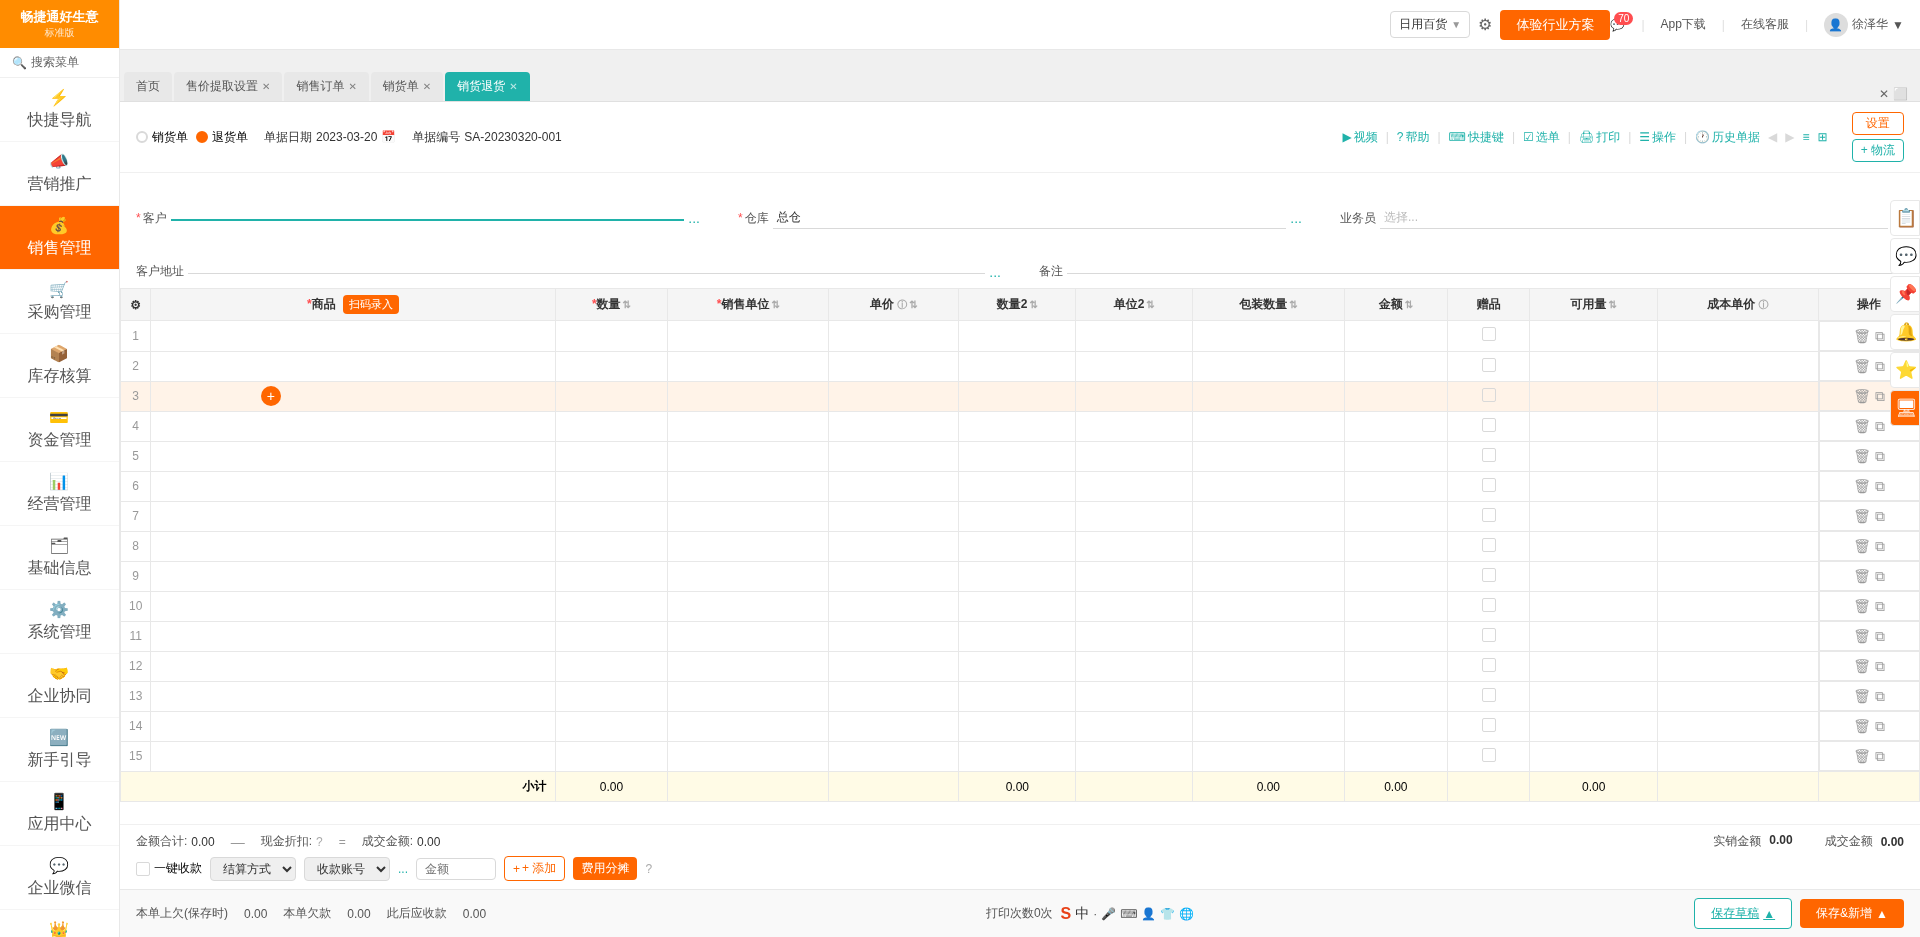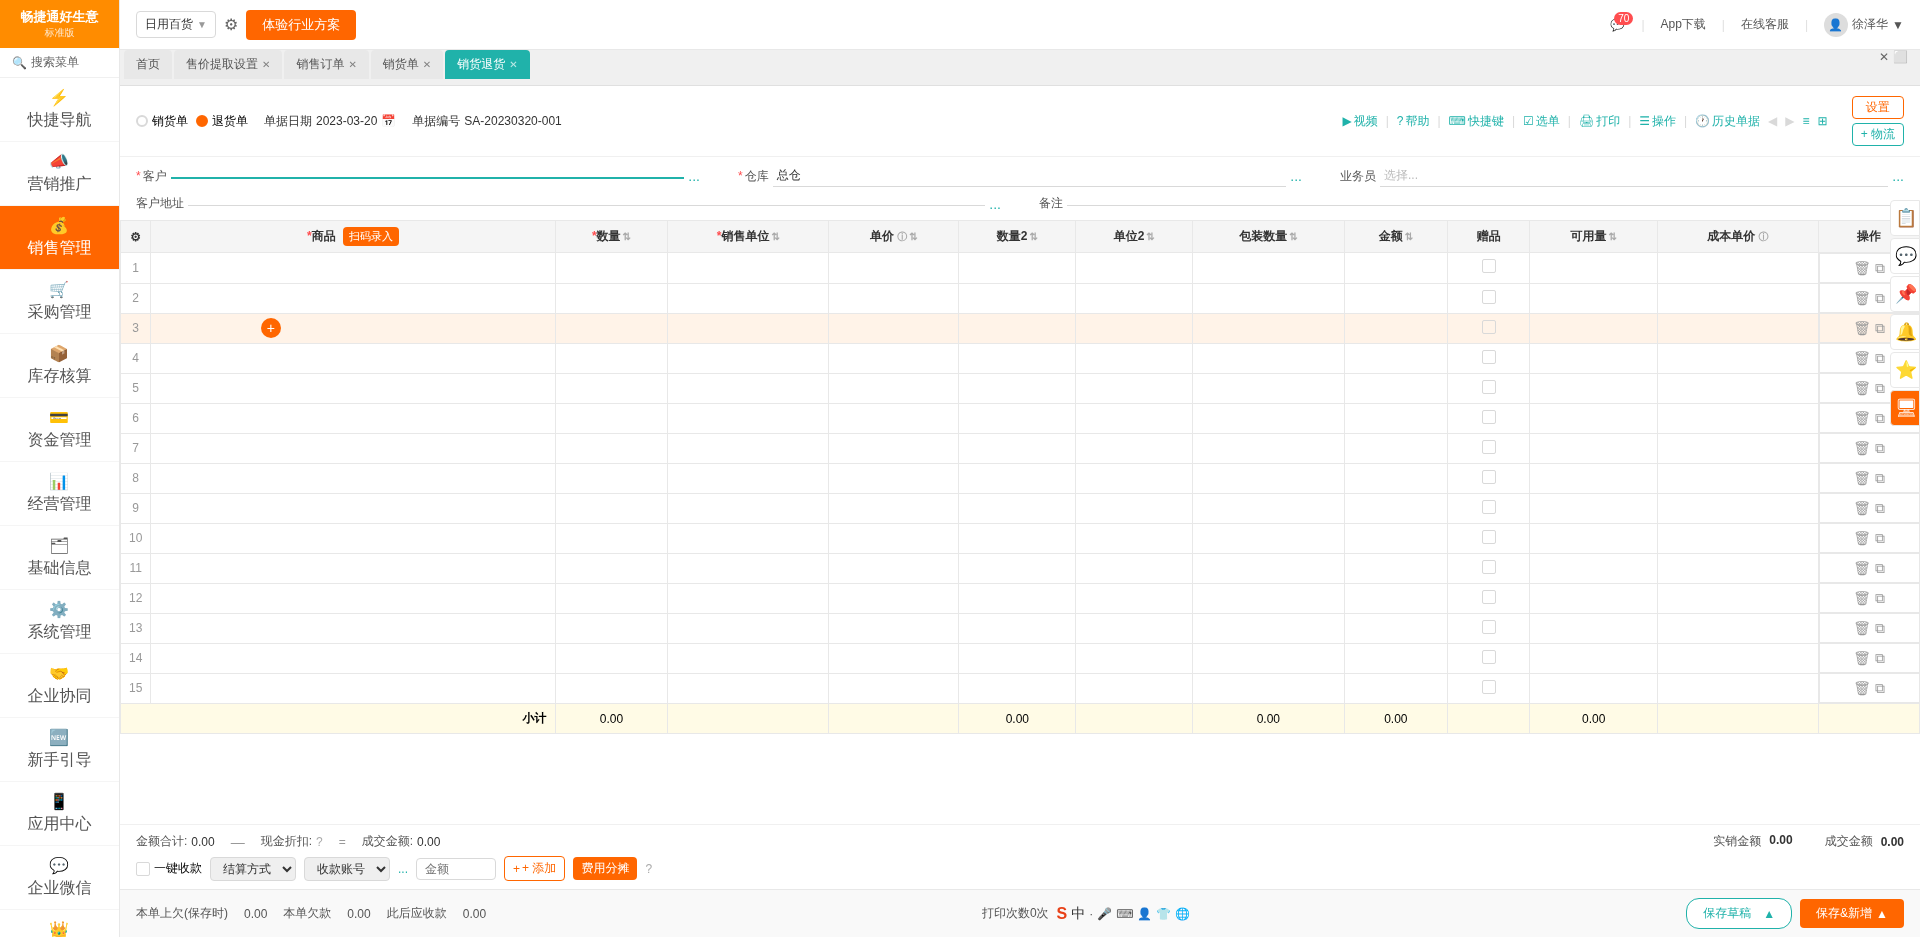--- a/index.html
+++ b/index.html
@@ -15,34 +15,34 @@
     .sidebar-item { display: flex; flex-direction: column; align-items: center; padding: 10px 4px; cursor: pointer; border-bottom: 1px solid #f5f5f5; color: #555; }
     .sidebar-item.active { background: #ff6600; color: #fff; }
     .sidebar-item .icon { font-size: 16px; margin-bottom: 3px; }
     .sidebar-item .label { font-size: 16px; }
     .sidebar-footer { margin-top: auto; display: flex; align-items: center; justify-content: space-around; padding: 8px; border-top: 1px solid #f0f0f0; }
 
     
     .main { flex: 1; display: flex; flex-direction: column; overflow: hidden; }
 
     
-    .topbar { height: 50px; background: #fff; display: flex; align-items: center; justify-content: space-between; padding: 0 16px; border-bottom: 1px solid #e8e8e8; flex-shrink: 0; }
+    .topbar { height: 50px; background: #fff; display: flex; align-items: center; justify-content: flex-end; padding: 0 16px; border-bottom: 1px solid #e8e8e8; flex-shrink: 0; }
     .topbar-left { display: flex; align-items: center; gap: 8px; }
     .topbar-select { display: flex; align-items: center; gap: 4px; border: 1px solid #d9d9d9; border-radius: 4px; padding: 4px 8px; cursor: pointer; color: #333; }
     .topbar-select .arrow { color: #999; font-size: 10px; }
     .topbar-gear { color: #666; cursor: pointer; font-size: 16px; }
     .topbar-btn { background: #ff6600; color: #fff; border: none; border-radius: 4px; padding: 6px 16px; cursor: pointer; font-size: 13px; }
     .topbar-right { display: flex; align-items: center; gap: 16px; color: #555; }
     .topbar-right .msg-icon { position: relative; cursor: pointer; }
     .topbar-right .badge { position: absolute; top: -6px; right: -8px; background: #ff4d4f; color: #fff; border-radius: 10px; font-size: 10px; padding: 1px 4px; min-width: 16px; text-align: center; }
     .topbar-right .user { display: flex; align-items: center; gap: 4px; cursor: pointer; }
     .topbar-right .user-avatar { width: 24px; height: 24px; border-radius: 50%; background: #ddd; display: flex; align-items: center; justify-content: center; }
 
     
-    .tabbar { height: 36px; background: #f0f0f0; display: flex; align-items: flex-start; padding: 0 4px; border-bottom: 1px solid #e0e0e0; flex-shrink: 0; }
+    .tabbar { height: 52px; background: #f0f0f0; display: flex; align-items: flex-end; padding: 0 4px; border-bottom: 1px solid #e0e0e0; flex-shrink: 0; }
     .tab { display: flex; align-items: center; padding: 6px 12px; cursor: pointer; color: #555; border-radius: 4px 4px 0 0; margin-right: 2px; background: #e8e8e8; gap: 4px; }
     .tab.active { background: #20b2aa; color: #fff; }
     .tab .close { font-size: 10px; cursor: pointer; opacity: 0.7; }
 
     
     .content { flex: 1; background: #fff; overflow: auto; padding: 0; display: flex; flex-direction: column; }
 
     
     .form-header { padding: 10px 16px; border-bottom: 1px solid #f0f0f0; display: flex; flex-direction: column; gap: 8px; flex-shrink: 0; }
     .form-row { display: flex; align-items: center; gap: 16px; }
@@ -52,21 +52,21 @@
     .radio-dot.active { border-color: #ff6600; background: #ff6600; }
     .form-date { display: flex; align-items: center; gap: 4px; color: #333; }
     .form-date .calendar-icon { color: #20b2aa; cursor: pointer; }
     .form-num { display: flex; align-items: center; gap: 4px; color: #333; }
     .form-actions-right { margin-left: auto; display: flex; align-items: center; gap: 8px; color: #20b2aa; cursor: pointer; font-size: 12px; }
     .form-actions-right .action-item { display: flex; align-items: center; gap: 2px; }
     .btn-settings { border: 1px solid #ff6600; color: #ff6600; border-radius: 4px; padding: 2px 8px; cursor: pointer; background: #fff; }
     .btn-add-logistics { border: 1px solid #20b2aa; color: #20b2aa; border-radius: 4px; padding: 2px 8px; cursor: pointer; background: #fff; }
 
     .form-fields { padding: 8px 16px; display: flex; flex-direction: column; gap: 8px; flex-shrink: 0; }
-    .field-row { display: flex; align-items: center; gap: 38px; }
+    .field-row { display: flex; align-items: center; gap: 38px; margin-top: 26px; }
     .field-item { display: flex; align-items: center; gap: 4px; flex: 1; }
     .field-label { color: #555; white-space: nowrap; }
     .field-label.required::before { content: '*'; color: #ff4d4f; margin-right: 2px; }
     .field-input { flex: 1; border-bottom: 1px solid #d9d9d9; padding: 2px 4px; color: #333; min-width: 80px; cursor: pointer; }
     .field-ellipsis { color: #20b2aa; cursor: pointer; font-size: 14px; }
     .btn-scan { background: #ff6600; color: #fff; border: none; border-radius: 4px; padding: 4px 10px; cursor: pointer; font-size: 12px; }
 
     .data-table { flex: 1; overflow: auto; position: relative; }
     table { width: 100%; border-collapse: collapse; font-size: 12px; }
     thead th { background: #f5f5f5; border: 1px solid #e8e8e8; padding: 6px 8px; text-align: center; white-space: nowrap; color: #333; position: sticky; top: 0; z-index: 1; }
@@ -96,21 +96,21 @@
     .payment-select { border: 1px solid #d9d9d9; border-radius: 4px; padding: 3px 8px; color: #333; cursor: pointer; }
     .payment-input { border: 1px solid #d9d9d9; border-radius: 4px; padding: 3px 8px; width: 80px; color: #333; }
     .btn-add-fee { background: #fff; border: 1px solid #ff6600; color: #ff6600; border-radius: 4px; padding: 3px 8px; cursor: pointer; display: flex; align-items: center; gap: 2px; }
     .btn-fee-split { background: #ff6600; color: #fff; border: none; border-radius: 4px; padding: 3px 8px; cursor: pointer; }
 
     
     .footer-bar { height: 48px; background: #f9f9f9; border-top: 1px solid #e8e8e8; display: flex; align-items: center; justify-content: space-between; padding: 0 16px; flex-shrink: 0; }
     .footer-left { display: flex; align-items: center; gap: 16px; color: #555; }
     .footer-middle { display: flex; align-items: center; gap: 8px; }
     .footer-right { display: flex; align-items: center; gap: 8px; }
-    .btn-save-draft { background: #fff; border: 1px solid #20b2aa; color: #20b2aa; border-radius: 13px; padding: 6px 16px; cursor: pointer; display: flex; align-items: center; gap: 12px; }
+    .btn-save-draft { background: #fff; border: 1px solid #20b2aa; color: #20b2aa; border-radius: 4px; padding: 6px 16px; cursor: pointer; display: flex; align-items: center; gap: 4px; text-decoration: underline; }
     .btn-save-new { background: #ff6600; color: #fff; border: none; border-radius: 4px; padding: 6px 16px; cursor: pointer; display: flex; align-items: center; gap: 4px; }
 
     
     .right-tools { position: fixed; right: 0; top: 200px; display: flex; flex-direction: column; gap: 2px; z-index: 10; }
     .right-tool-btn { width: 30px; background: #fff; border: 1px solid #e8e8e8; padding: 6px 4px; text-align: center; cursor: pointer; color: #666; font-size: 18px; border-radius: 4px 0 0 4px; }
 
     .tab-close-all { margin-left: auto; display: flex; align-items: center; gap: 4px; padding-right: 8px; color: #666; cursor: pointer; font-size: 16px; }
   </style>
 </head>
 <body>

